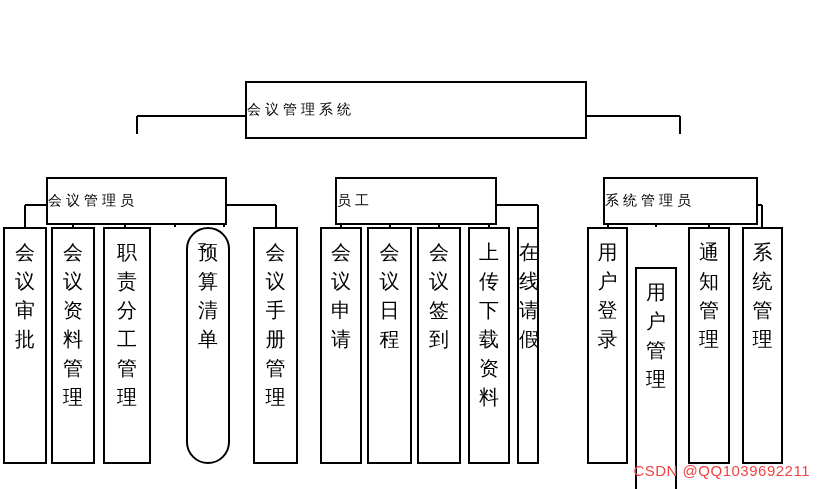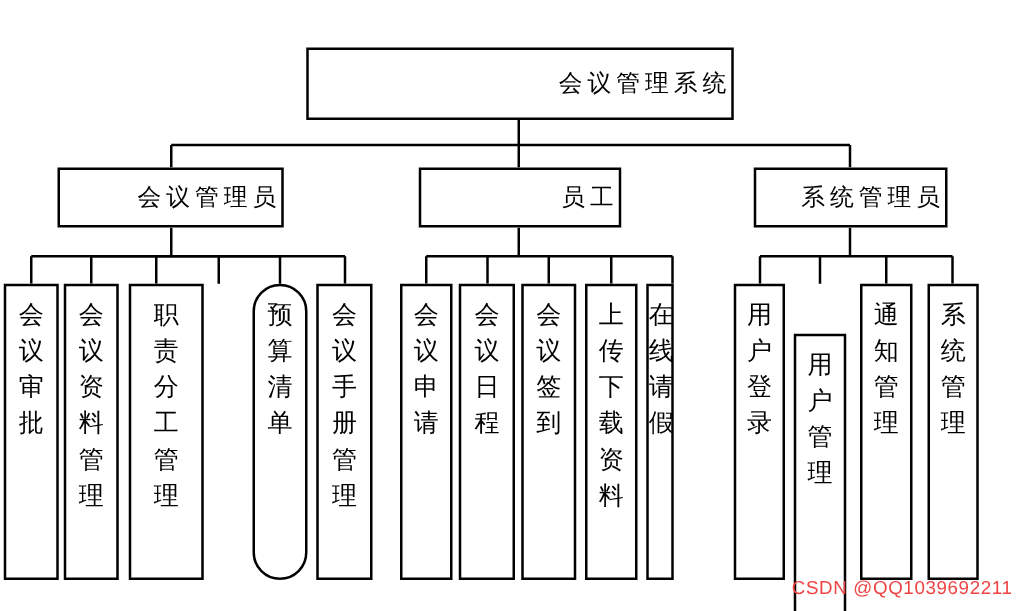--- a/index.html
+++ b/index.html
@@ -29,24 +29,25 @@
   .node {
     position: absolute;
     box-sizing: border-box;
     border: 2px solid #000000;
     background: #ffffff;
     color: #000000;
   }
   .hnode {
     display: flex;
     align-items: center;
-    justify-content: flex-end;
-    font-size: 19px;
+    justify-content: flex-start;
+    font-size: 14px;
     letter-spacing: 4px;
     white-space: nowrap;
+    margin-top: 43px;
   }
   .root-node { left: 245px; top: 38px; width: 342px; height: 58px; }
   .branch-node { top: 134px; height: 48px; }
   .leaf-node { top: 227px; height: 237px; }
   .vlabel {
     display: block;
     width: 20px;
     margin: 9px auto 0 auto;
     font-size: 20px;
     line-height: 29px;
@@ -117,24 +118,24 @@
   <div class="node hnode branch-node" style="left:603px; width:155px;">
     <span>系统管理员</span>
   </div>
 
   <div class="node leaf-node" style="left:3px; width:44px;">
     <span class="vlabel">会议审批</span>
   </div>
   <div class="node leaf-node" style="left:51px; width:44px;">
     <span class="vlabel">会议资料管理</span>
   </div>
-  <div class="node leaf-node" style="left:103px; width:60px;">
+  <div class="node leaf-node" style="left:103px; width:48px;">
     <span class="vlabel">职责分工管理</span>
   </div>
-  <div class="node leaf-node" style="left:202px; width:44px;border-radius:22px;">
+  <div class="node leaf-node" style="left:186px; width:44px;border-radius:22px;">
     <span class="vlabel">预算清单</span>
   </div>
   <div class="node leaf-node" style="left:253px; width:45px;">
     <span class="vlabel">会议手册管理</span>
   </div>
 
   <div class="node leaf-node" style="left:367px; width:45px;">
     <span class="vlabel">会议日程</span>
   </div>
   <div class="node leaf-node" style="left:320px; width:42px;">

